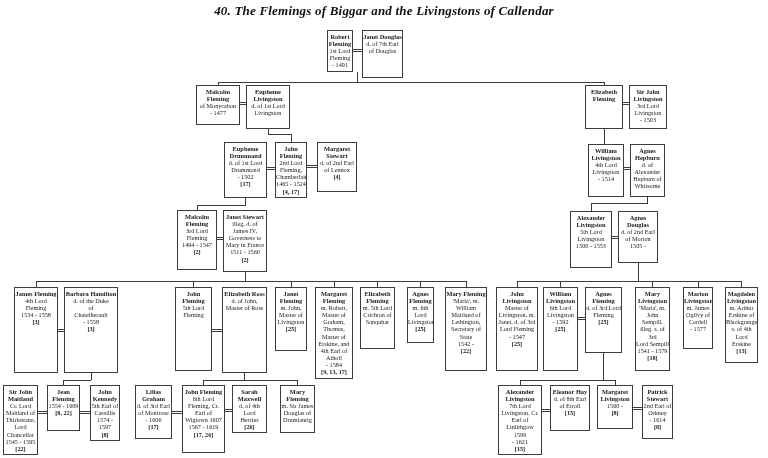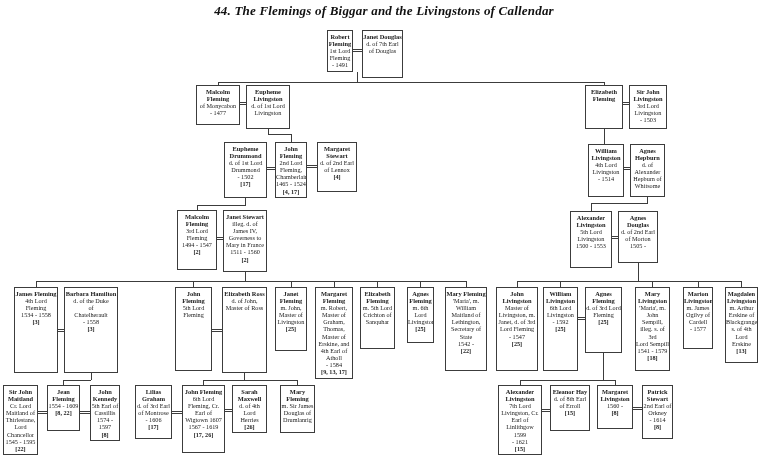--- a/index.html
+++ b/index.html
@@ -13,21 +13,21 @@
   .ln{font-size:6.2px;line-height:7.1px;}
   .ln.ref{font-weight:bold;}
   .cline{position:absolute;background:#3c3c3c;}
   .marr{position:absolute;height:3px;border-top:1px solid #3c3c3c;border-bottom:1px solid #3c3c3c;
         box-sizing:border-box;background:transparent;}
 </style>
 </head>
 <body>
 
 <div id="page">
-  <div class="title">44.  The Flemings of Biggar and the Livingstons of Callendar</div>
+  <div class="title">40.  The Flemings of Biggar and the Livingstons of Callendar</div>
   <div id="tree">
       <div class="box" style="left: 327px; top: 30px; width: 26px; height: 42px; border-color: rgb(60, 60, 60); color: rgb(26, 26, 26);">
         <div class="nm">Robert Fleming</div>
         <div class="ln">1st Lord</div>
         <div class="ln">Fleming</div>
         <div class="ln">- 1491</div>
       </div>
       <div class="box" style="left: 362px; top: 30px; width: 41px; height: 48px; border-color: rgb(60, 60, 60); color: rgb(26, 26, 26);">
         <div class="nm">Janet Douglas</div>
         <div class="ln">d. of 7th Earl</div>

